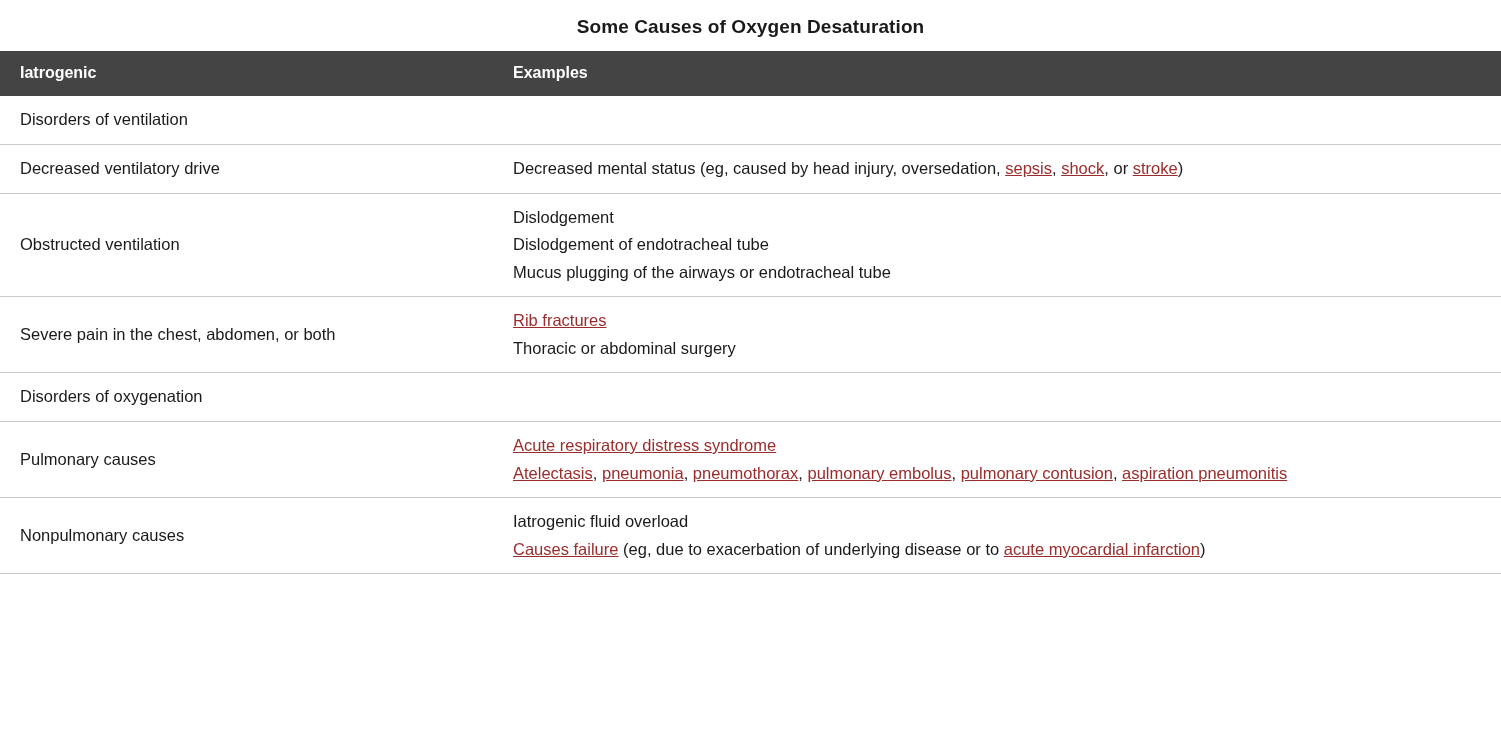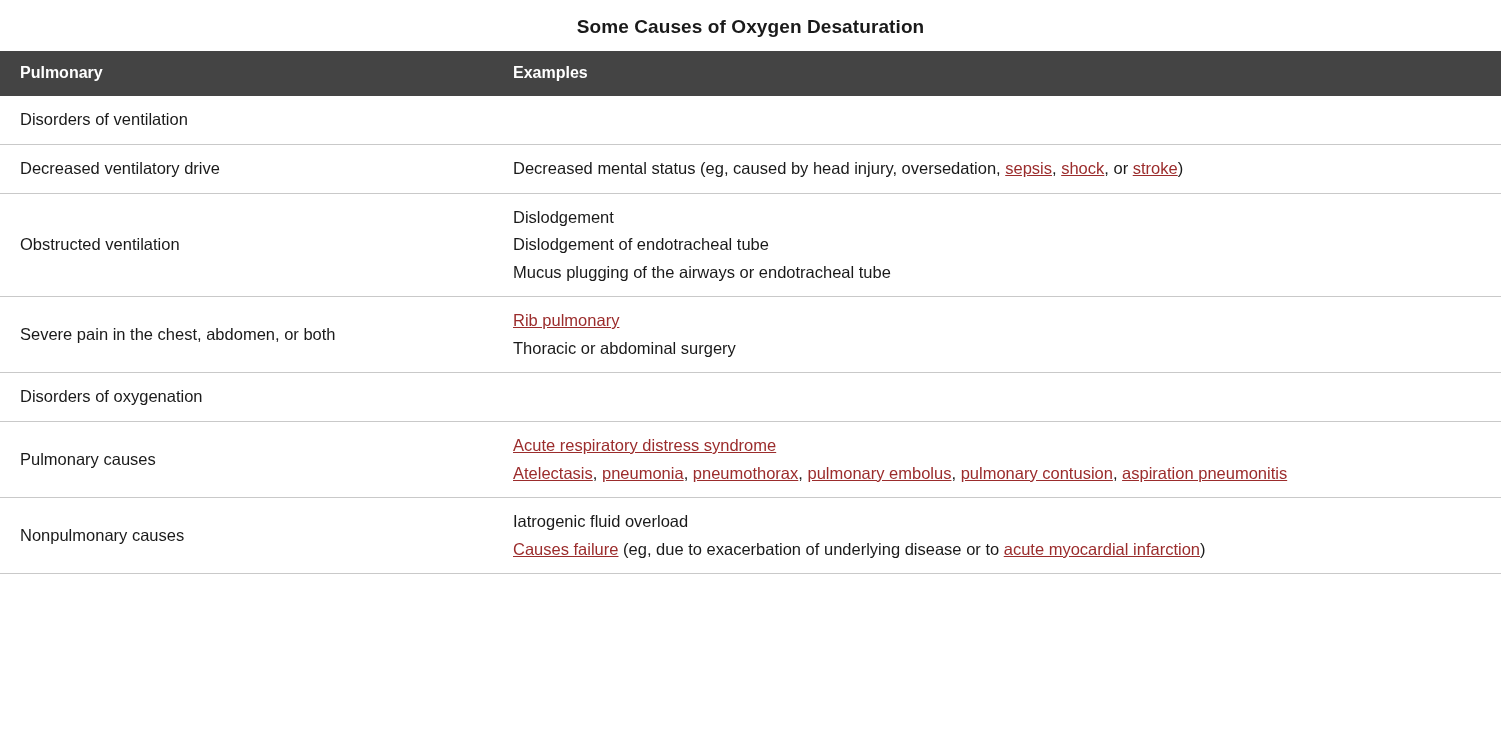--- a/index.html
+++ b/index.html
@@ -74,21 +74,21 @@
 </head>
 <body>
 
 <div class="page">
 
   <div class="table-title">Some Causes of Oxygen Desaturation</div>
 
   <table class="data-table">
     <thead>
       <tr>
-        <th class="col-mech">Pulmonary</th>
+        <th class="col-mech">Iatrogenic</th>
         <th class="col-ex">Examples</th>
       </tr>
     </thead>
     <tbody id="table-body">
         <tr class="section">
           <td class="mech">Disorders of ventilation</td>
           <td class="ex"></td>
         </tr>
         <tr>
           <td class="mech">Decreased ventilatory drive</td>
@@ -100,21 +100,21 @@
           <td class="mech">Obstructed ventilation</td>
           <td class="ex">
             <span class="line"><span>Dislodgement</span></span>
             <span class="line"><span>Dislodgement of endotracheal tube</span></span>
             <span class="line"><span>Mucus plugging of the airways or endotracheal tube</span></span>
           </td>
         </tr>
         <tr>
           <td class="mech">Severe pain in the chest, abdomen, or both</td>
           <td class="ex">
-            <span class="line"><a class="xref">Rib pulmonary</a></span>
+            <span class="line"><a class="xref">Rib fractures</a></span>
             <span class="line"><span>Thoracic or abdominal surgery</span></span>
           </td>
         </tr>
         <tr class="section">
           <td class="mech">Disorders of oxygenation</td>
           <td class="ex"></td>
         </tr>
         <tr>
           <td class="mech">Pulmonary causes</td>
           <td class="ex">

